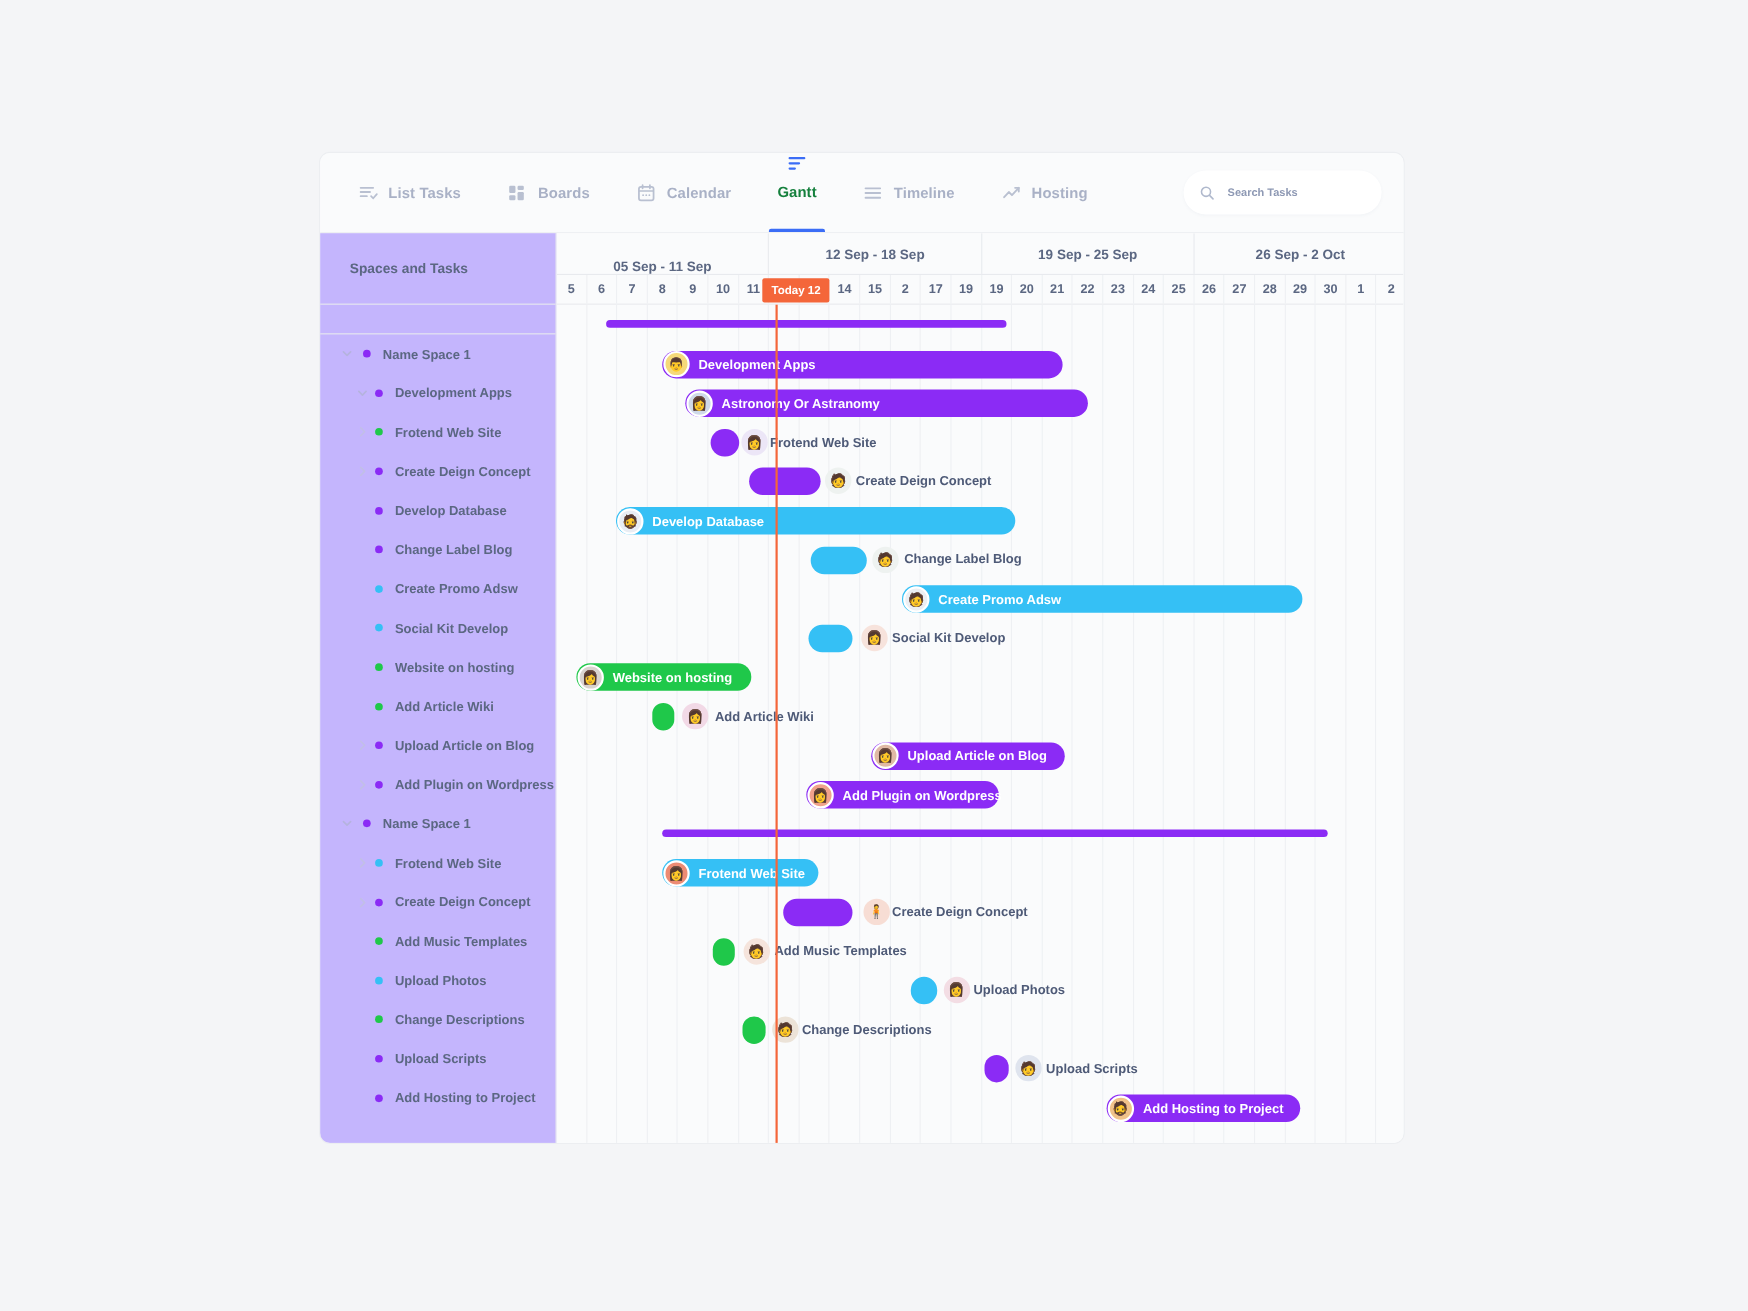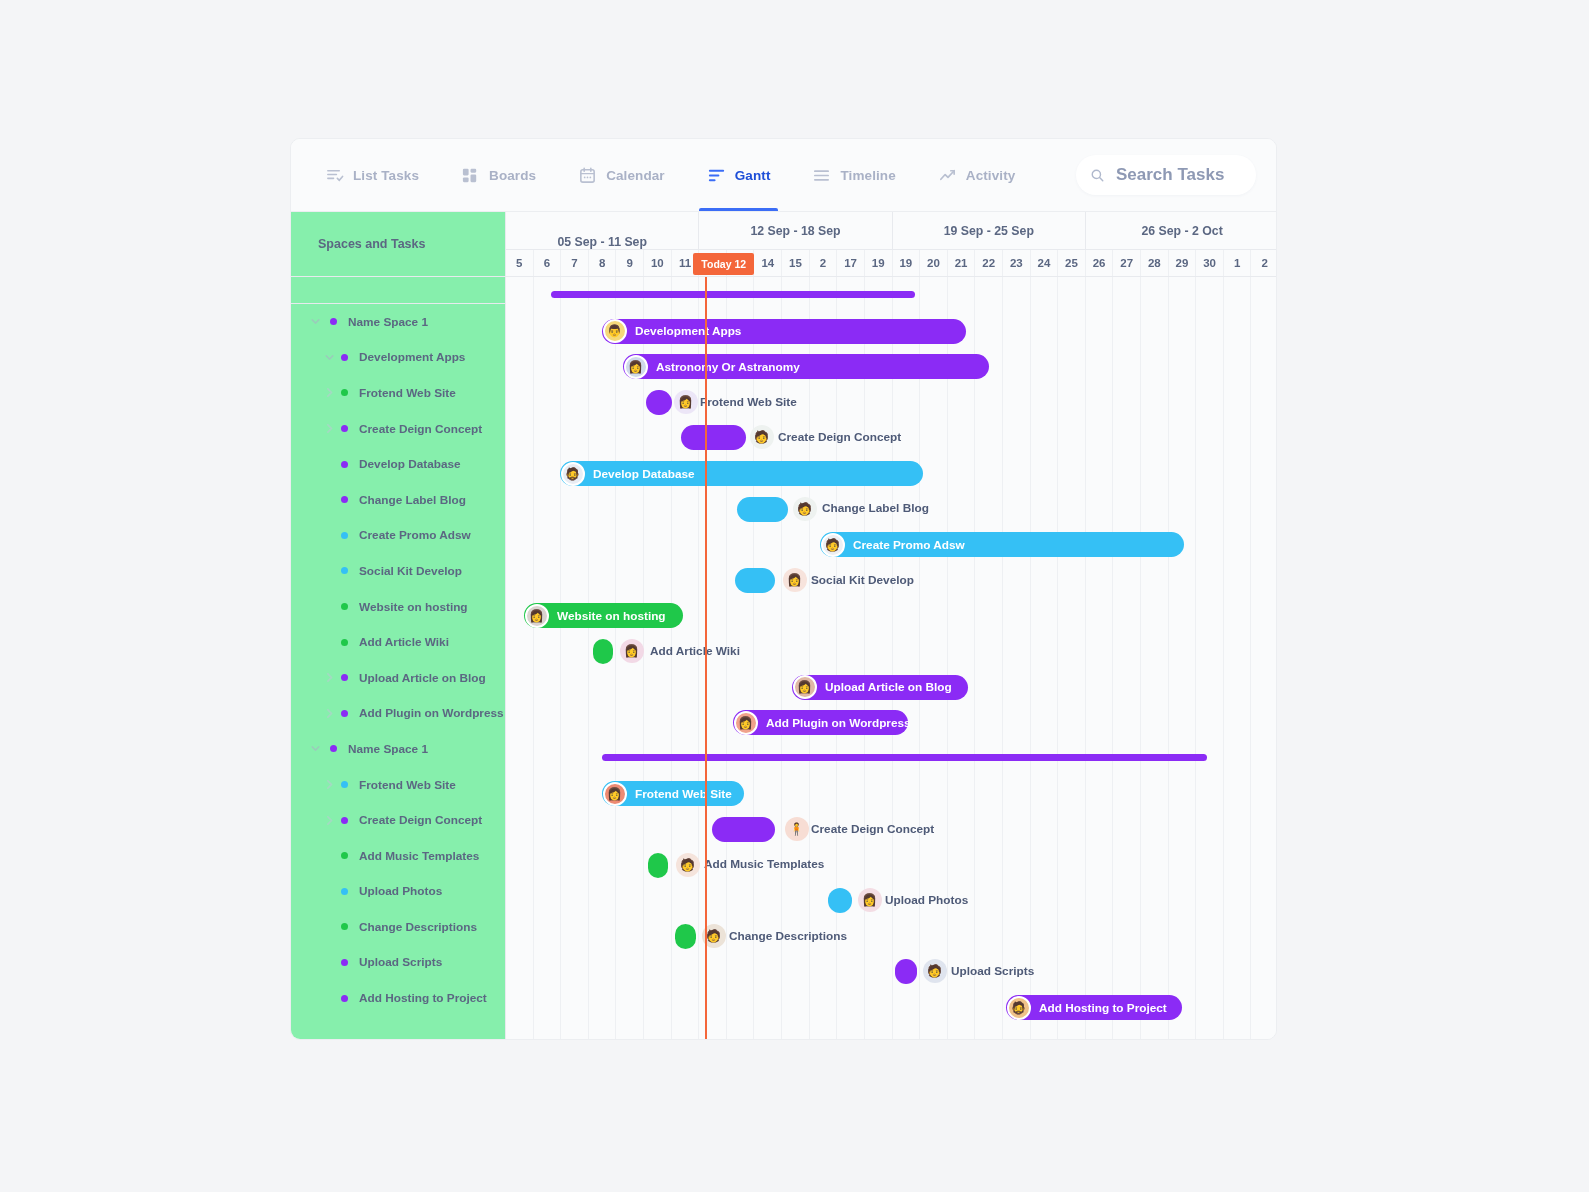--- a/index.html
+++ b/index.html
@@ -33,21 +33,21 @@
     height: 72px;
     margin-right: 42px;
     color: #a9b1c6;
     font-size: 13.5px;
     font-weight: 700;
     letter-spacing: .1px;
     position: relative;
     cursor: pointer;
     white-space: nowrap;
   }
-  .nav-tab.active { color: #1d4ed8; }
+  .nav-tab.active { color: #15803d; flex-direction: column; }
   .nav-tab.active::after {
     content: "";
     position: absolute; left: -8px; right: -8px; bottom: 0;
     height: 3px; background: #3b6df6; border-radius: 2px 2px 0 0;
   }
   .nav-ico { width: 19px; height: 19px; display: block; flex: none; }
   .nav-ico svg { display:block; width:100%; height:100%; }
 
   .search-box {
     position: absolute;
@@ -56,31 +56,31 @@
     background: #ffffff;
     border-radius: 20px;
     display: flex; align-items: center;
     padding: 0 14px;
     gap: 11px;
     box-shadow: 0 1px 3px rgba(80,90,130,.05);
   }
   .search-box input {
     border: none; outline: none; background: transparent;
     font-family: "Liberation Sans", sans-serif;
-    font-size: 17px; font-weight: 700;
+    font-size: 10px; font-weight: 700;
     color: #8e99b4; width: 120px;
   }
   .search-box input::placeholder { color: #8e99b4; }
 
   
   .body-wrap { display: flex; height: calc(100% - 72px); border-top: 1px solid #eceef1; }
 
   .left-pane {
     width: 215px; flex: none;
-    background: #86efac;
+    background: #c4b5fd;
     border-right: 1px solid #e8eaee;
   }
   .left-head {
     height: 65px;
     display: flex; align-items: center;
     padding-left: 27px;
     font-size: 12.5px; font-weight: 700; color: #5b6782;
     border-bottom: 1px solid #e8eaee;
   }
   .left-head-sub { height: 27px; border-bottom: 1px solid #e8eaee; }
@@ -281,21 +281,21 @@
       <span>Timeline</span>
     </div>
 
     <div class="nav-tab">
       <span class="nav-ico">
         <svg viewBox="0 0 20 20" fill="none" stroke="#b9c0d1" stroke-width="1.8" stroke-linecap="round" stroke-linejoin="round">
           <path d="M3 14l4.5-5 3 3L17 5"></path>
             <path d="M13.5 5H17v3.5"></path>
         </svg>
       </span>
-      <span>Activity</span>
+      <span>Hosting</span>
     </div>
 
     <div class="search-box">
       <span class="nav-ico" style="width:15px;height:15px">
         <svg viewBox="0 0 20 20" fill="none" stroke="#b0b9cd" stroke-width="1.9" stroke-linecap="round">
           <circle cx="8.5" cy="8.5" r="5.5"></circle>
             <path d="M12.8 12.8L17 17"></path>
         </svg>
       </span>
       <input type="text" placeholder="Search Tasks" style="">

